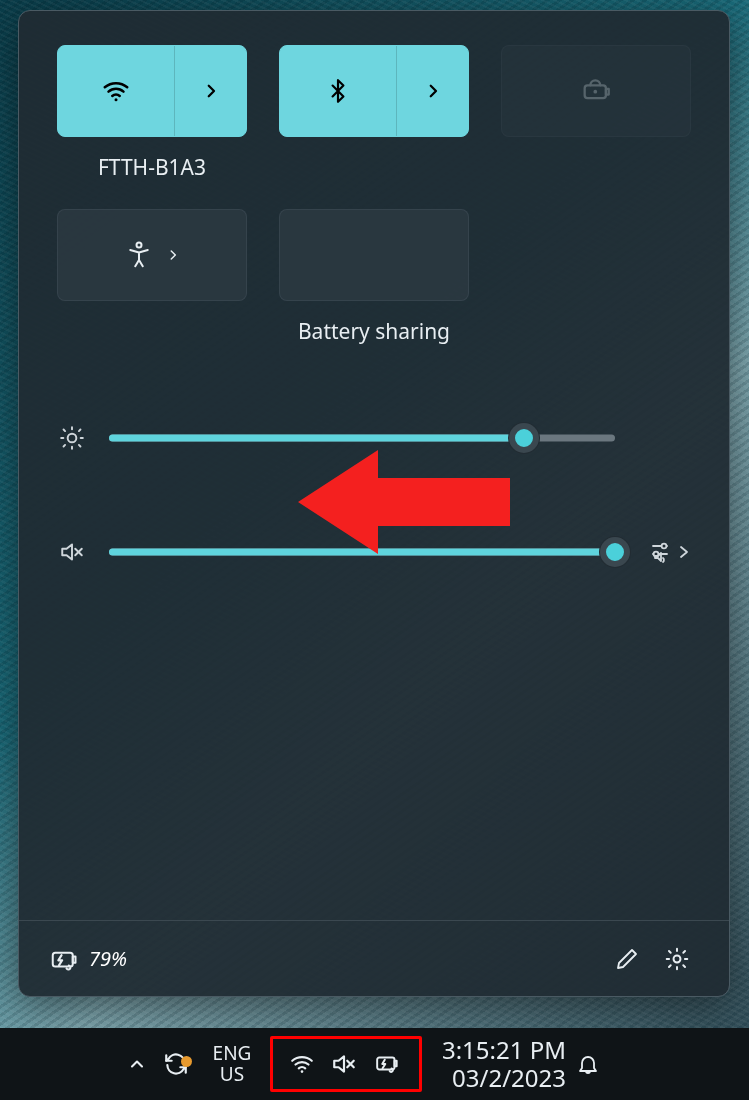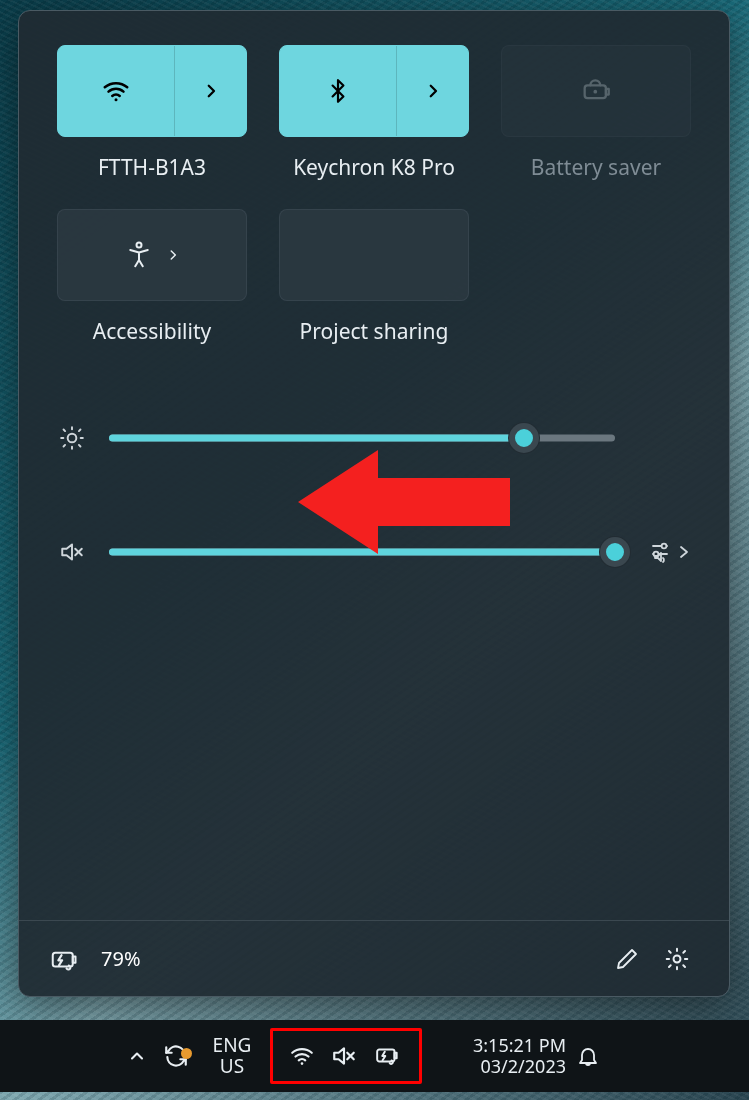--- a/index.html
+++ b/index.html
@@ -82,39 +82,39 @@
     background:#4bd0da; border:6px solid #3a474f;
     box-shadow:0 0 0 1px #222c33;
   }
   .slider-row .tail { width:54px; display:flex; justify-content:flex-end; align-items:center; color:#cfd6db; }
 
   .footer {
     position:absolute; left:0; right:0; bottom:0;
     height:76px; border-top:1px solid #3b4850;
     display:flex; align-items:center; padding:0 30px;
   }
-  .footer .batt { display:flex; align-items:center; gap:22px; font-size:20px; }
+  .footer .batt { display:flex; align-items:center; gap:10px; font-size:20px;font-style:italic; }
   .footer .spacer { flex:1; }
   .footer .iconbtn { width:44px; height:44px; display:flex; align-items:center; justify-content:center; border-radius:6px; cursor:pointer; }
   .footer .iconbtn + .iconbtn { margin-left:6px; }
 
   
   .taskbar {
-    position:absolute; left:0; right:0; bottom:8px;
+    position:absolute; left:0; right:0; bottom:0;
     height:72px; background:#0f1417;
     display:flex; align-items:center; padding:0 18px 0 120px;
     font-size:18px; color:#e8eef2;
   }
   .taskbar .grp { display:flex; align-items:center; justify-content:center; }
   .taskbar .updown { width:34px; }
   .taskbar .sync { width:44px; position:relative; }
   .taskbar .sync .dot { position:absolute; right:6px; bottom:10px; width:11px; height:11px; background:#e79a2f; border-radius:50%; }
   .taskbar .lang { width:68px; flex-direction:column; line-height:1.1; font-size:19px; }
   .taskbar .tray { width:152px; gap:16px; border:3px solid #f00; height:56px; border-radius:2px; margin:0 4px; }
-  .taskbar .clock { width:140px; flex-direction:column; line-height:1.15; font-size:18px; text-align:right; align-items:flex-end; }
+  .taskbar .clock { width:140px; flex-direction:column; line-height:1.15; font-size:24px; text-align:right; align-items:flex-end; }
   .taskbar .bell { width:44px; }
 
   
   .arrow {
     position:absolute;
     left:298px; top:442px;
     width:220px; height:120px;
     pointer-events:none;
   }
 
@@ -160,64 +160,61 @@
           </span>
         </div>
         <div class="half">
           <span>
             <svg width="18" height="18" viewBox="0 0 24 24" fill="none" stroke="#000" stroke-width="3" stroke-linecap="round" stroke-linejoin="round">
                 <polyline points="9 5 16 12 9 19"></polyline>
               </svg>
           </span>
         </div>
       </div>
-      <div class="tile-label">Keychron K8 Pro</div>
     </div>
 
 
     <div class="tile-wrap">
       <div class="tile disabled">
         <span>
           <svg width="34" height="34" viewBox="0 0 24 24" fill="none" stroke="#9aa6ad" stroke-width="1.6" stroke-linecap="round" stroke-linejoin="round">
               <rect x="4" y="8" width="15" height="9" rx="2"></rect>
               <rect x="19" y="10.5" width="2" height="4"></rect>
               <path d="M8 8c0-2 1.5-3.5 3.5-3.5S15 6 15 8"></path>
               <circle cx="11.5" cy="12.5" r="1.3" fill="#9aa6ad" stroke="none"></circle>
             </svg>
         </span>
       </div>
-      <div class="tile-label dim">Battery saver</div>
     </div>
 
     <div class="tile-wrap">
       <div class="tile">
         <span>
           <svg width="30" height="30" viewBox="0 0 24 24" fill="none" stroke="#e8eef2" stroke-width="1.6" stroke-linecap="round" stroke-linejoin="round">
               <circle cx="12" cy="4" r="2"></circle>
               <path d="M5 8l7 2 7-2M12 10v6M9 21l3-5 3 5"></path>
             </svg>
         </span>
         <span class="chev">
           <svg width="14" height="14" viewBox="0 0 24 24" fill="none" stroke="#e8eef2" stroke-width="2.5" stroke-linecap="round" stroke-linejoin="round">
               <polyline points="9 5 16 12 9 19"></polyline>
             </svg>
         </span>
       </div>
-      <div class="tile-label">Accessibility</div>
     </div>
 
 
 
     <div class="tile-wrap">
       <div class="tile">
         <span style="visibility:hidden;">
           <svg width="30" height="30"></svg>
         </span>
       </div>
-      <div class="tile-label">Project sharing</div>
+      <div class="tile-label">Battery sharing</div>
     </div>
 
   </div>
 
   <div class="sliders">
 
     <div class="slider-row">
       <div class="lead">
         <svg width="26" height="26" viewBox="0 0 24 24" fill="none" stroke="#cfd6db" stroke-width="1.8" stroke-linecap="round">
             <circle cx="12" cy="12" r="4"></circle>

